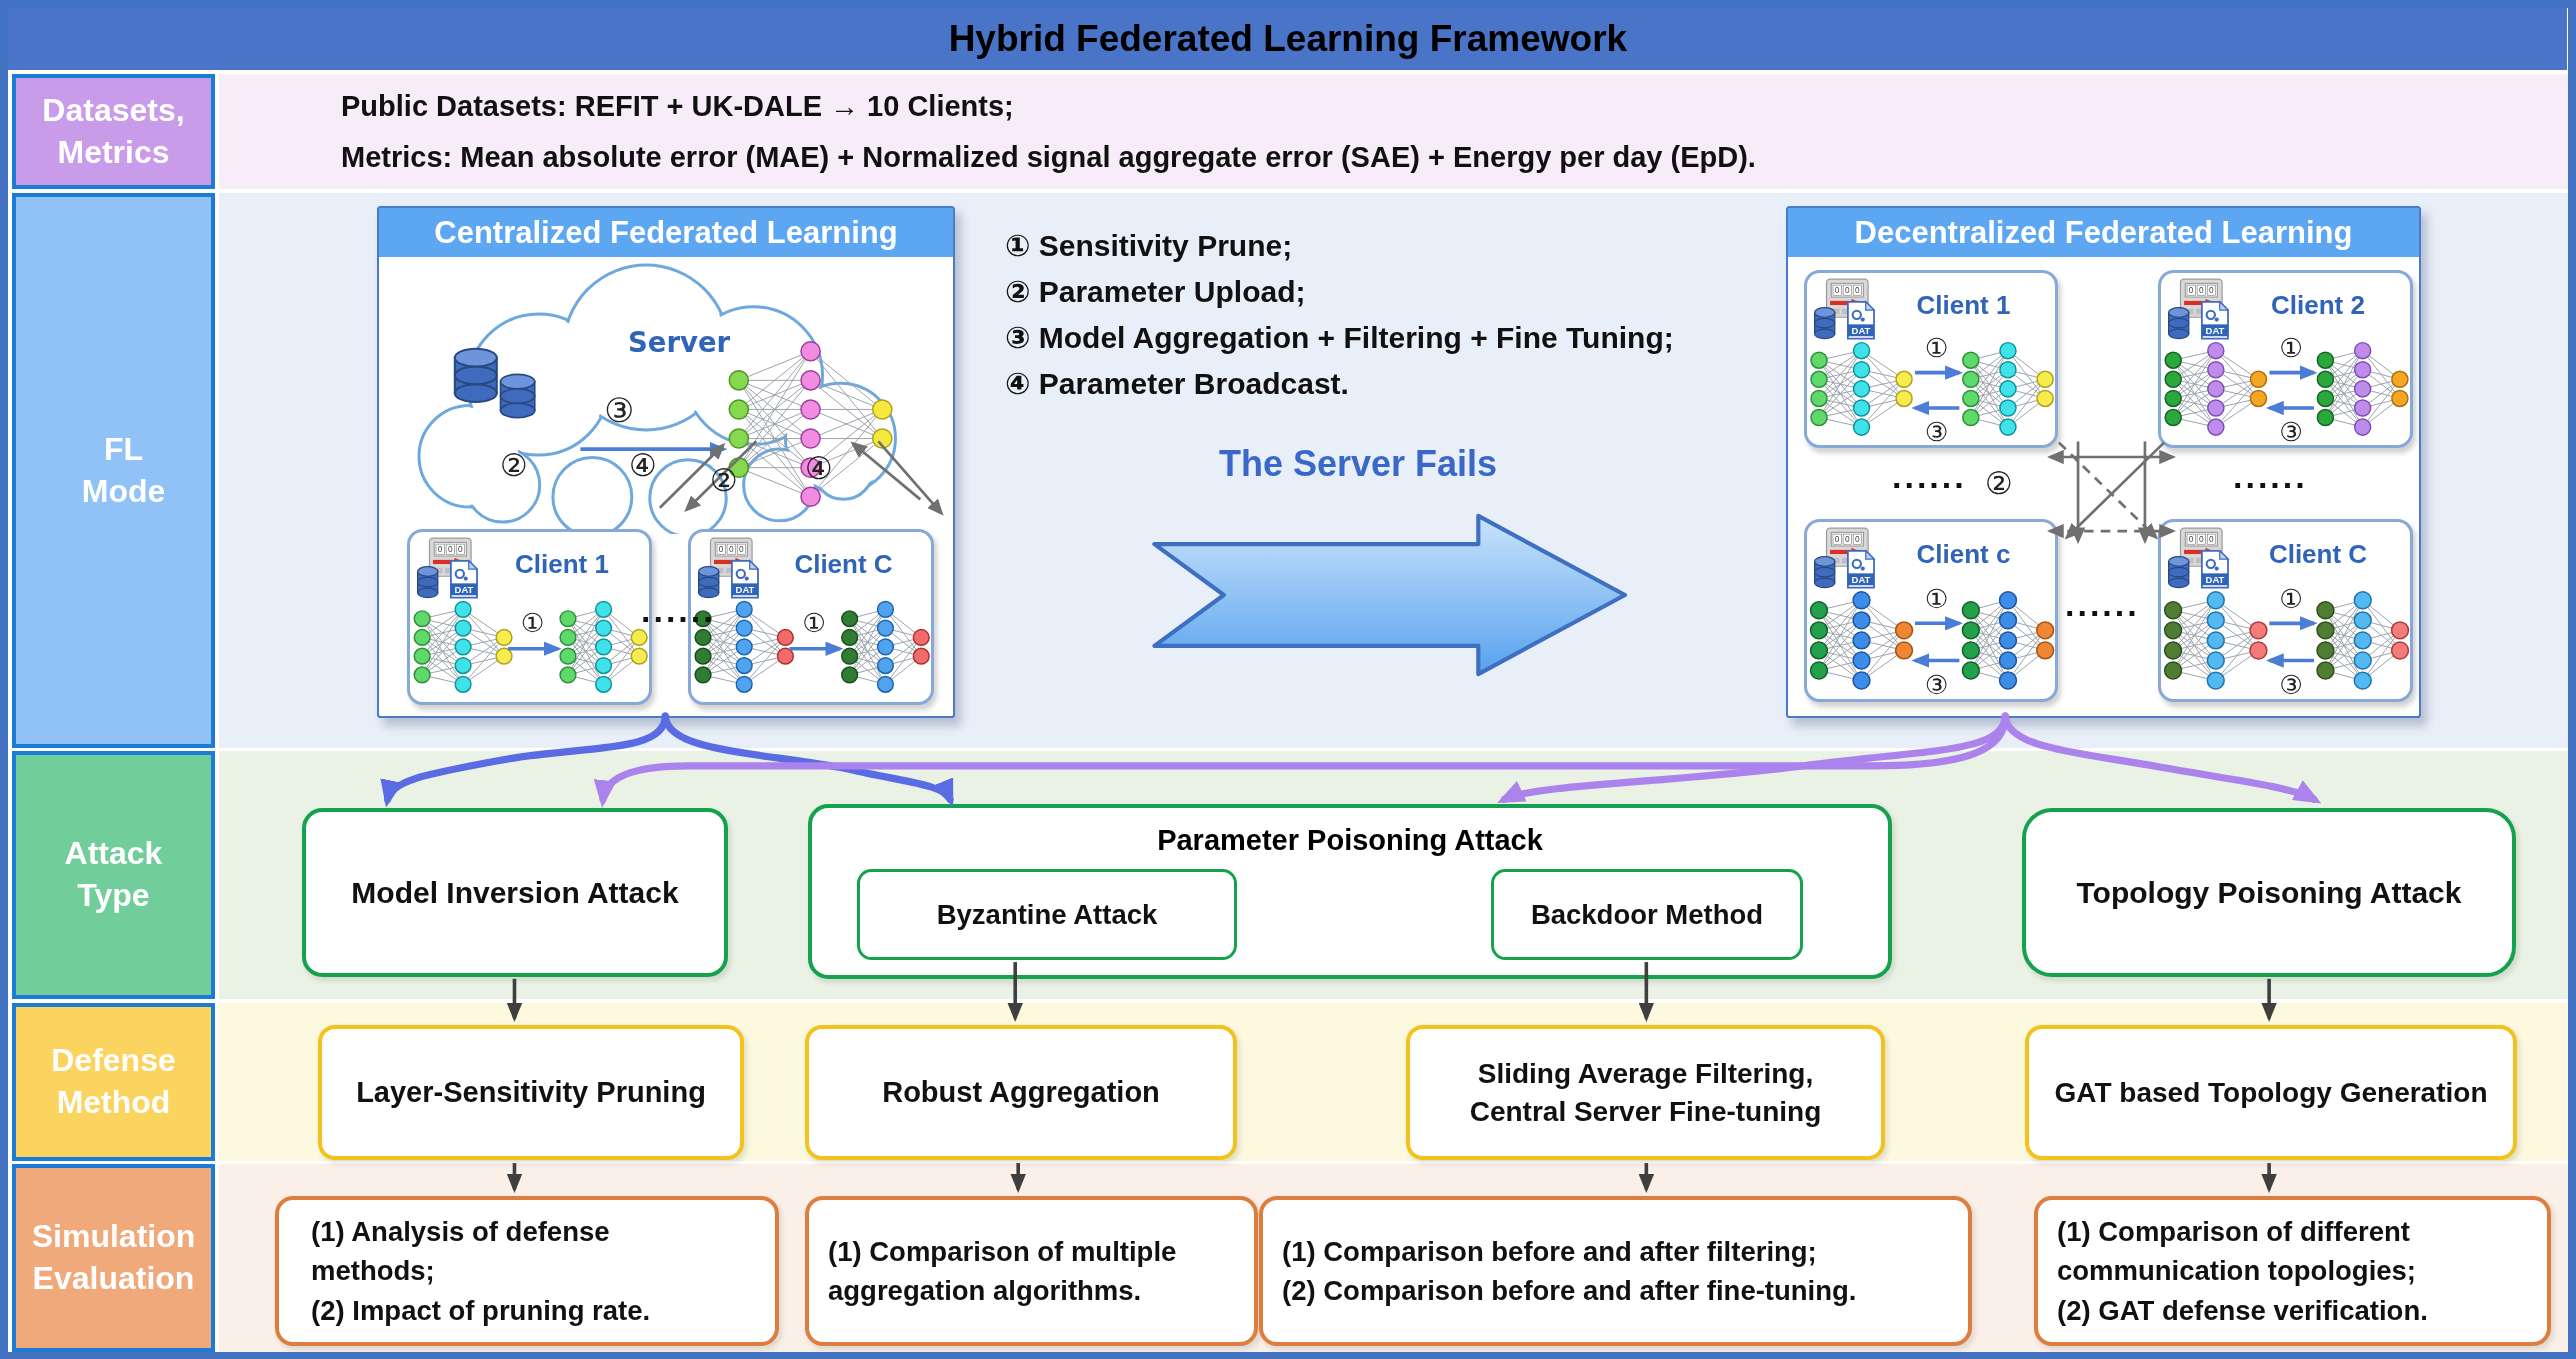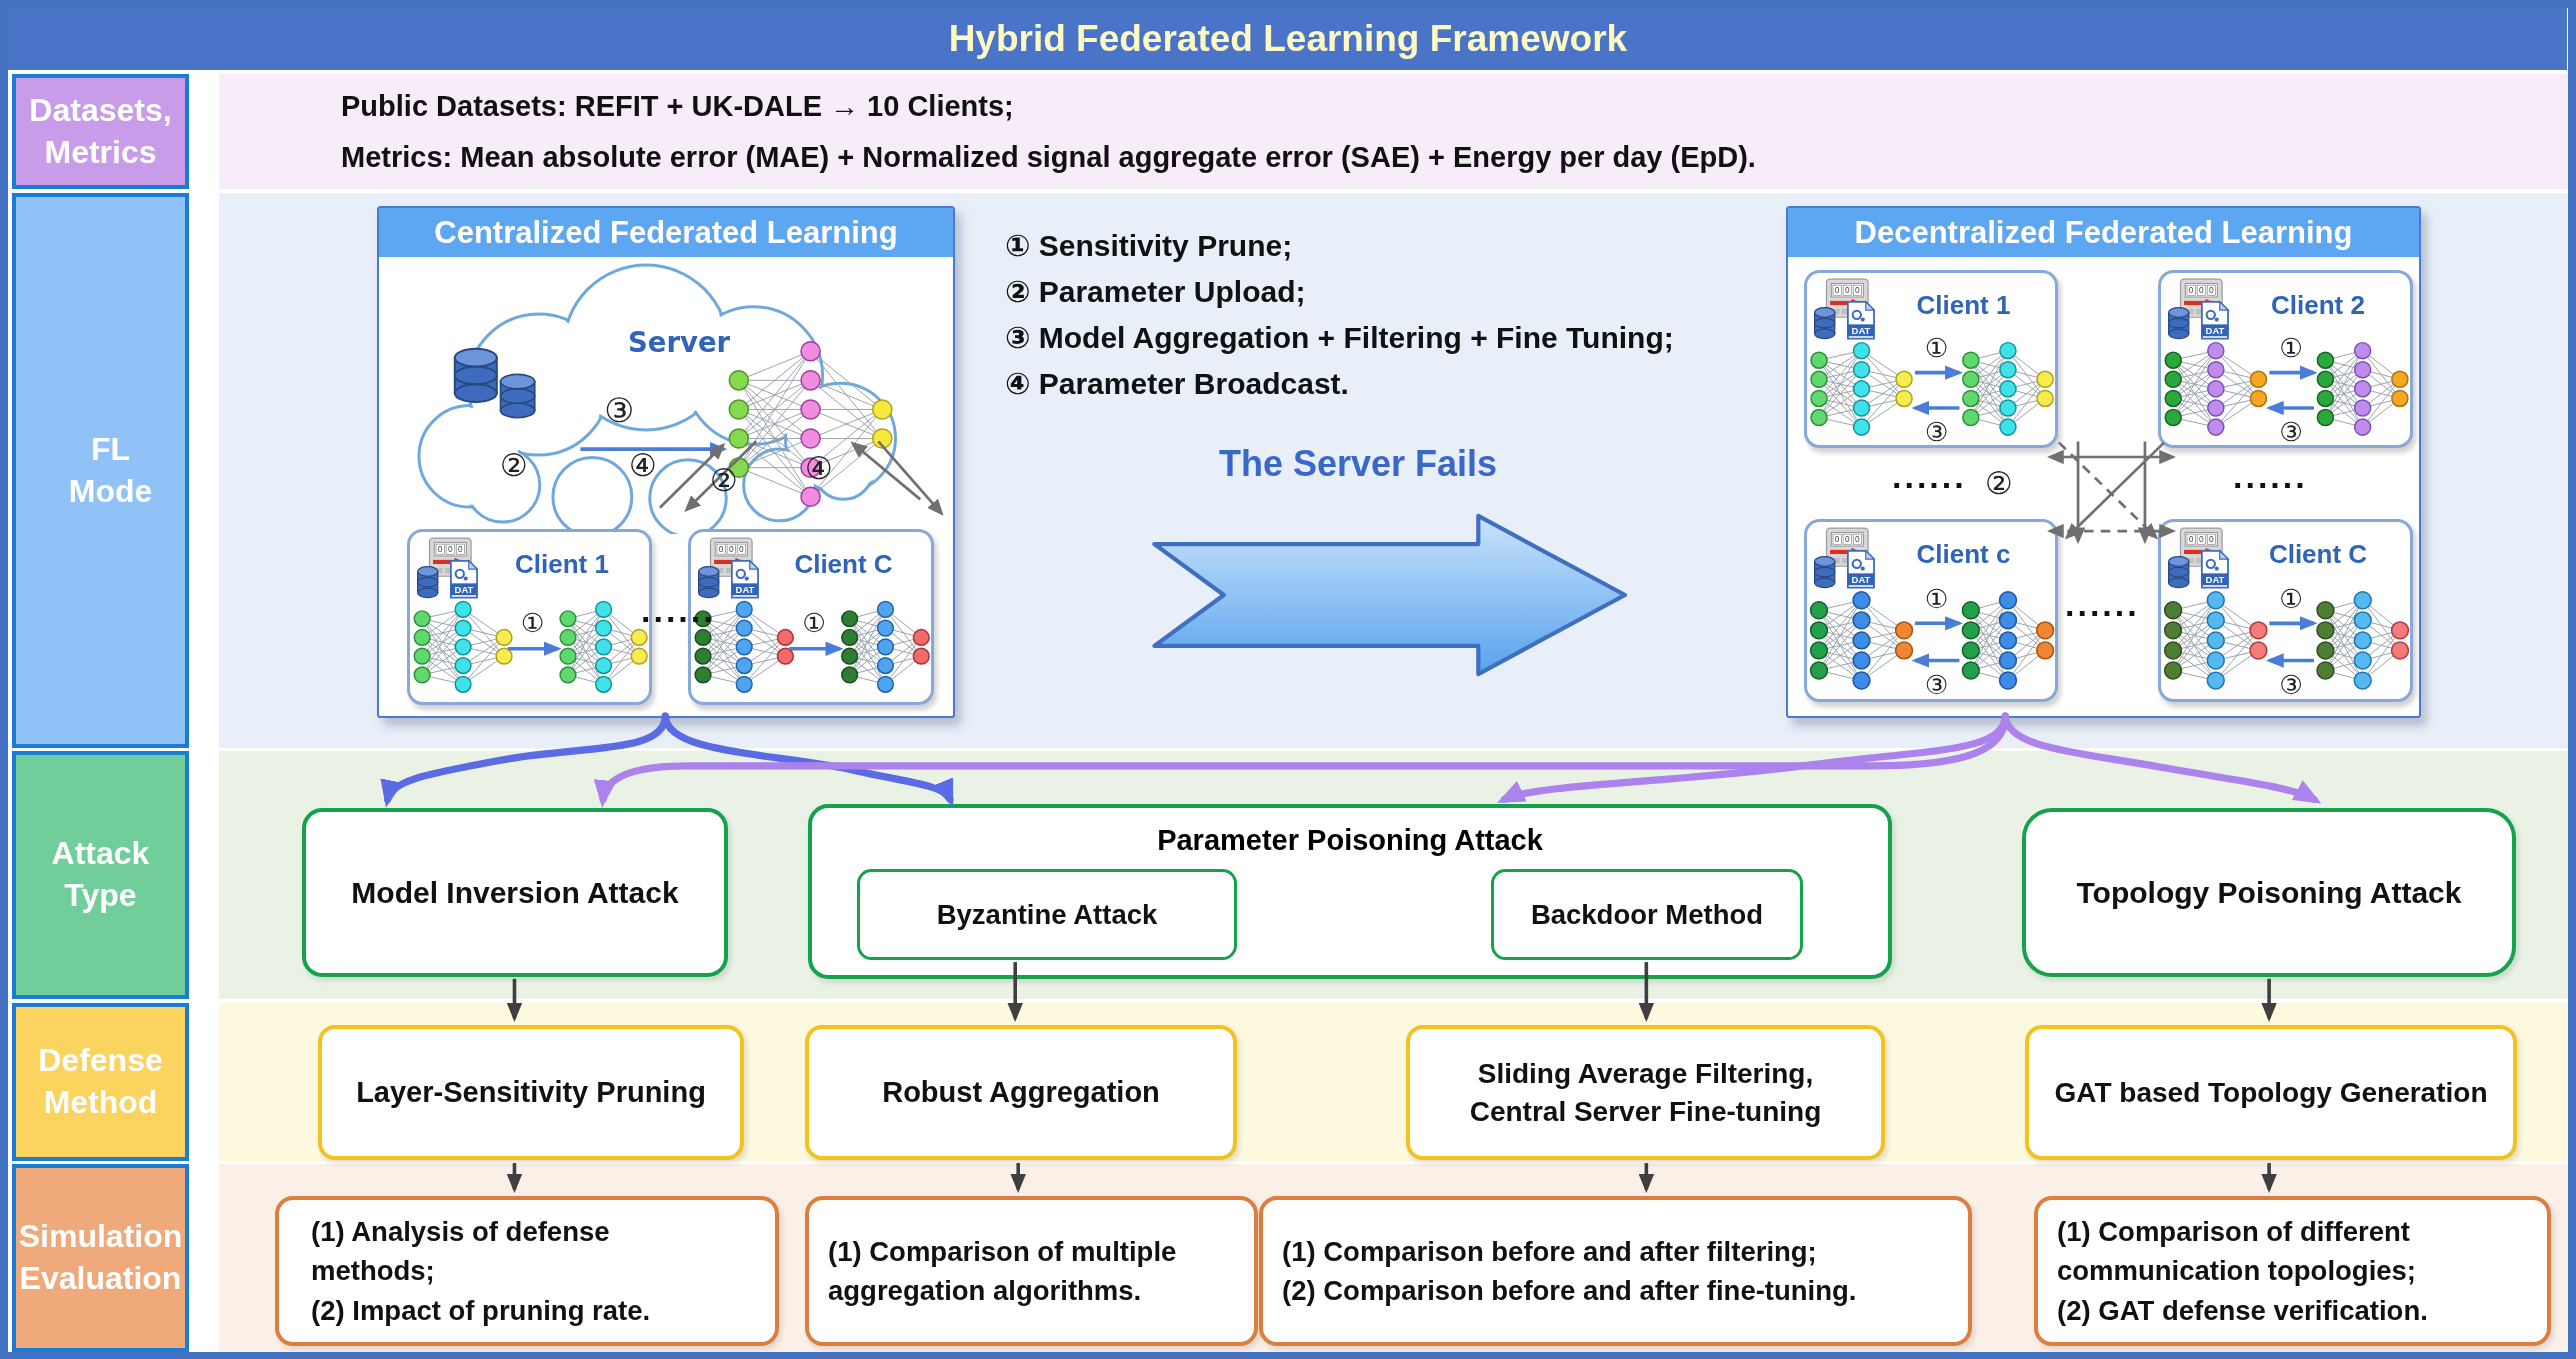--- a/index.html
+++ b/index.html
@@ -1,22 +1,22 @@
 <!DOCTYPE html>
 <html style="font-size:9.6px"><head>
 <meta charset="utf-8">
 <style>
   html,body{margin:0;padding:0;background:#fff;}
   body{font-family:"Liberation Sans","DejaVu Sans",sans-serif;}
   .canvas{position:relative;width:2576px;height:1360px;background:#fff;overflow:hidden;}
   .frame{position:absolute;inset:0;border:8.4px solid #4371C1;box-sizing:border-box;pointer-events:none;z-index:60;}
   .titlebar{position:absolute;left:8.4px;top:8.4px;width:2559px;height:62px;line-height:62px;
-    text-align:center;color:#fef9c3;font-size:37px;font-weight:bold;z-index:5;}
+    text-align:center;color:#000000;font-size:37px;font-weight:bold;z-index:5;}
   .row-bg{position:absolute;left:219px;width:2349px;z-index:1;}
-  .sb-cell{position:absolute;left:12px;width:177px;box-sizing:border-box;border:4.8px solid #1B7CD6;
+  .sb-cell{position:absolute;left:12px;width:203px;box-sizing:border-box;border:4.8px solid #1B7CD6;
     display:flex;flex-direction:column;align-items:center;justify-content:center;
     color:#fff;font-weight:bold;font-size:32px;line-height:1.3;text-align:center;z-index:4;}
   .ds-line{position:absolute;left:341px;font-size:29px;font-weight:bold;color:#111;z-index:6;white-space:nowrap;}
   .flbox{position:absolute;background:#fff;border:2.4px solid #4B7AC8;border-radius:3.6px;
     box-shadow:6px 7.2px 9.6px rgba(50,70,110,.28);z-index:6;}
   .flbox-header{position:absolute;left:0;top:0;right:0;height:49px;line-height:49px;text-align:center;
     color:#fff;font-size:31px;font-weight:bold;}
   .client-card{position:absolute;background:#fff;border:3px solid #87A9D9;border-radius:15.6px;
     box-shadow:3px 4.2px 5.4px rgba(0,0,0,.18);z-index:8;box-sizing:border-box;}
   .card-label{position:absolute;left:71px;right:6px;top:17px;text-align:center;

